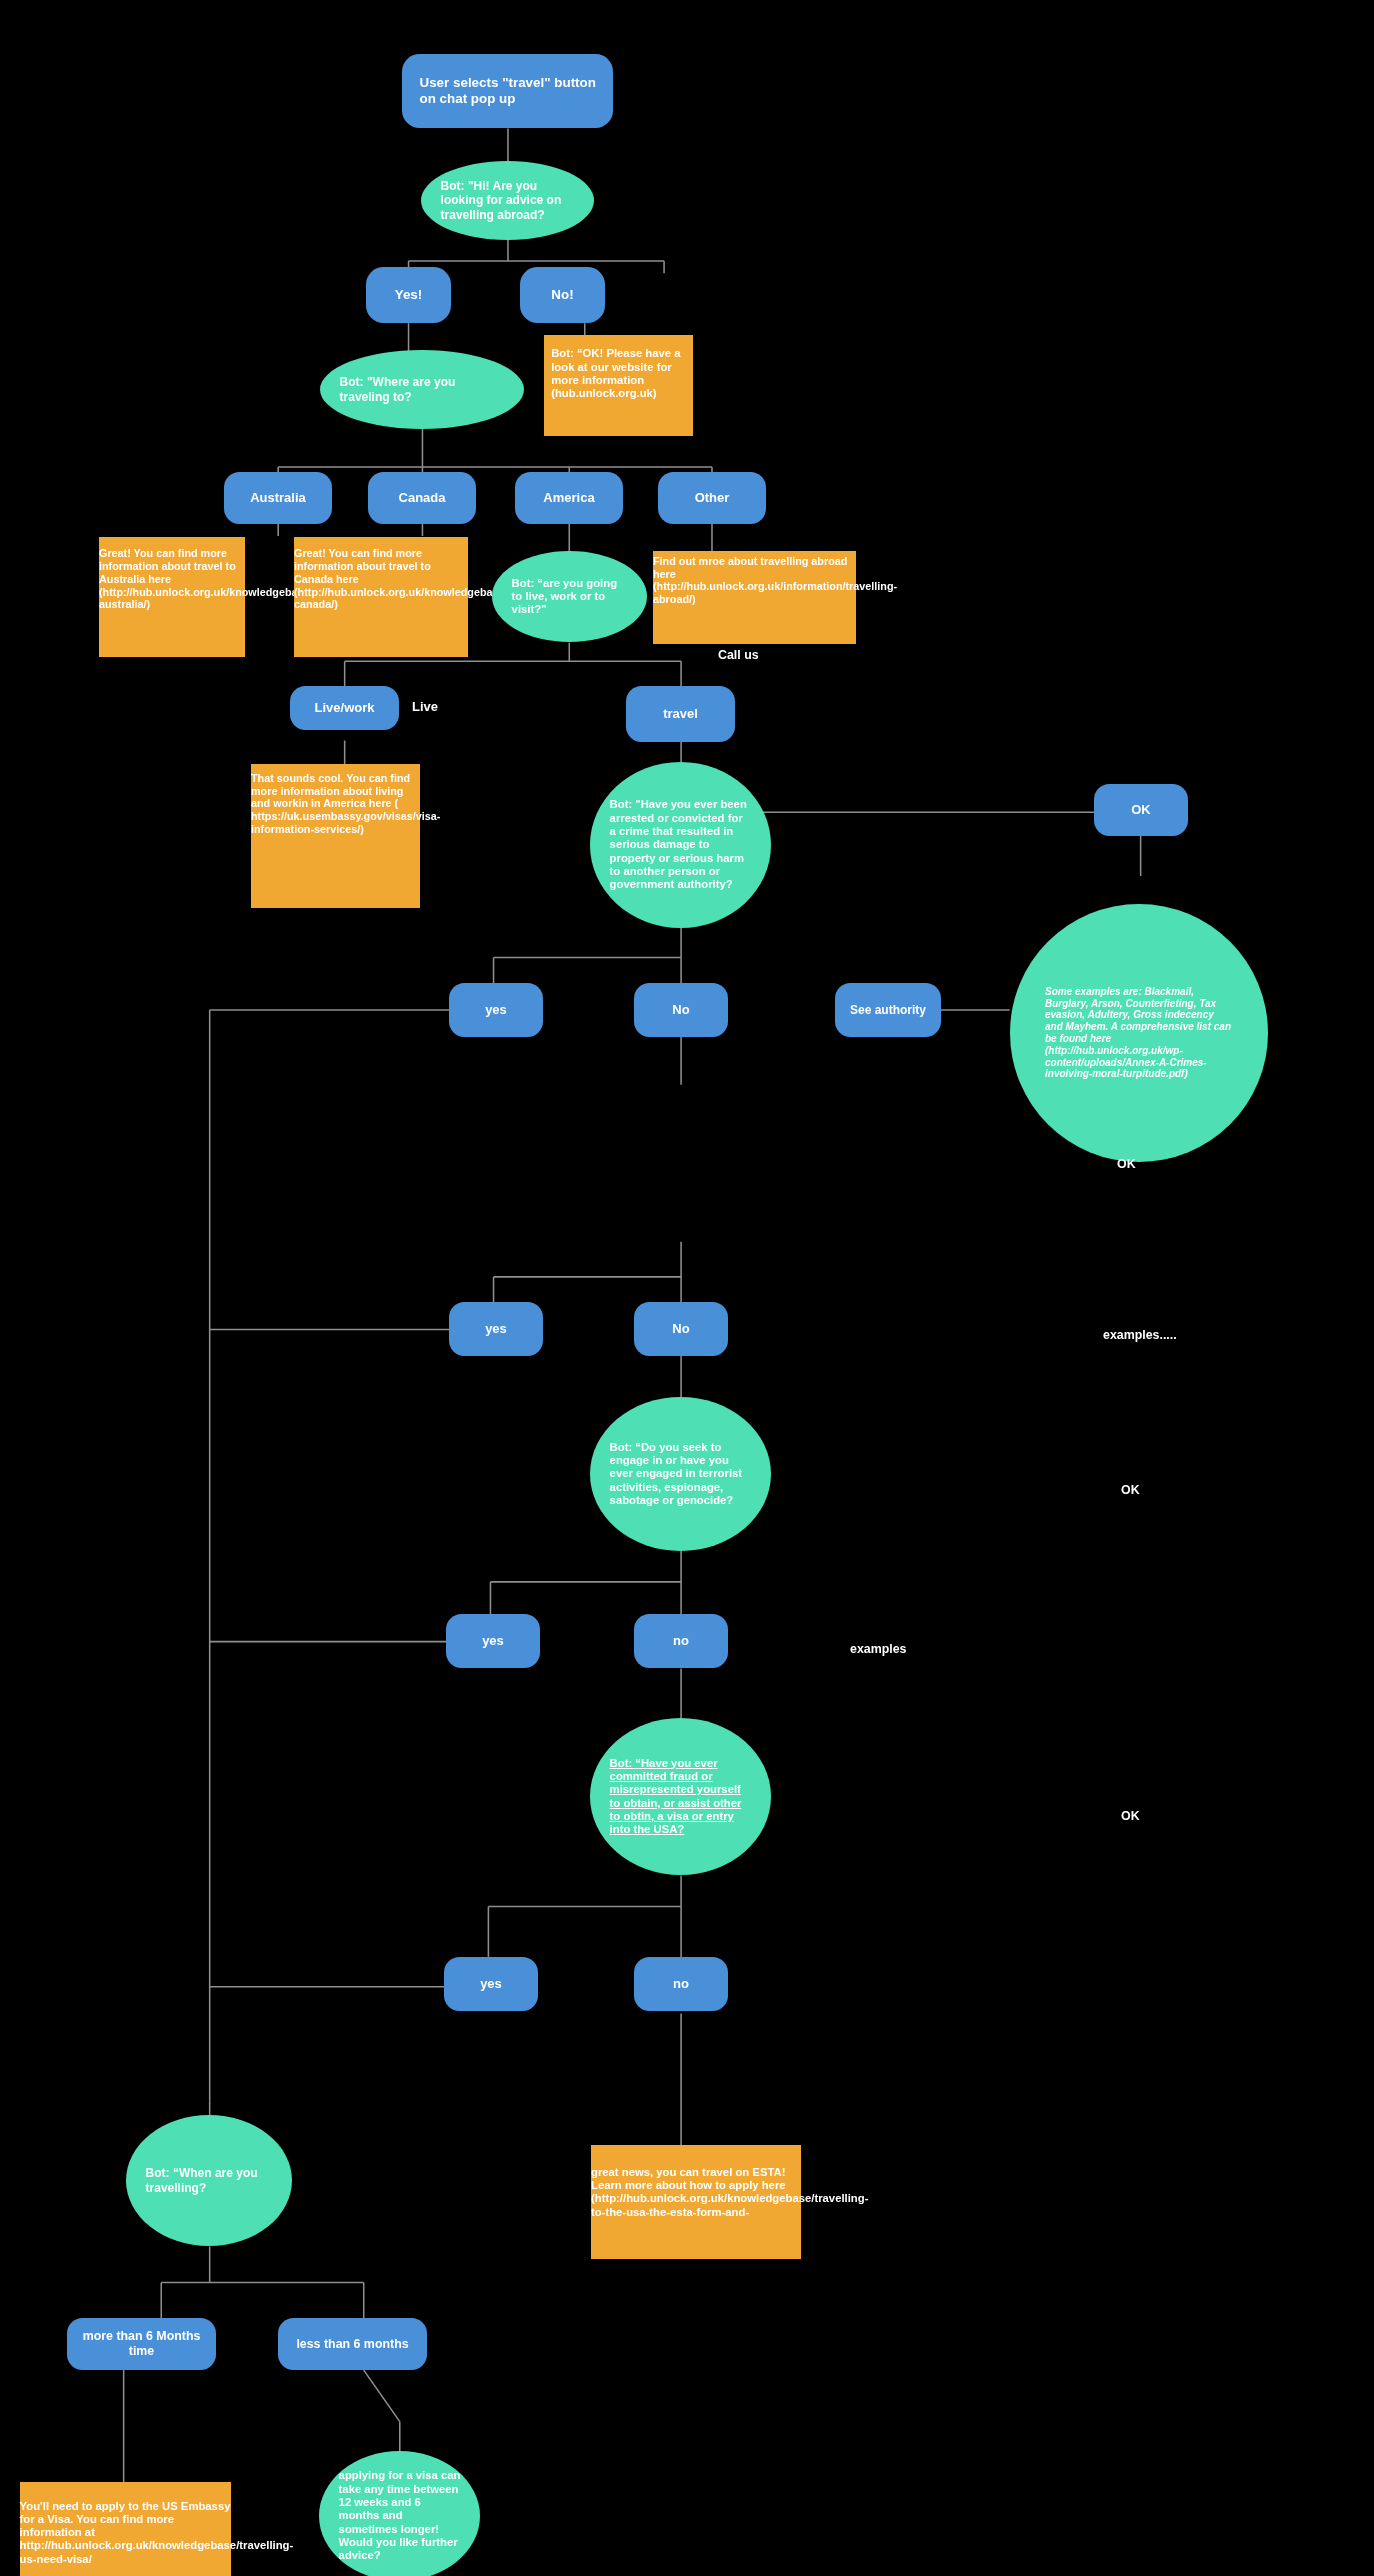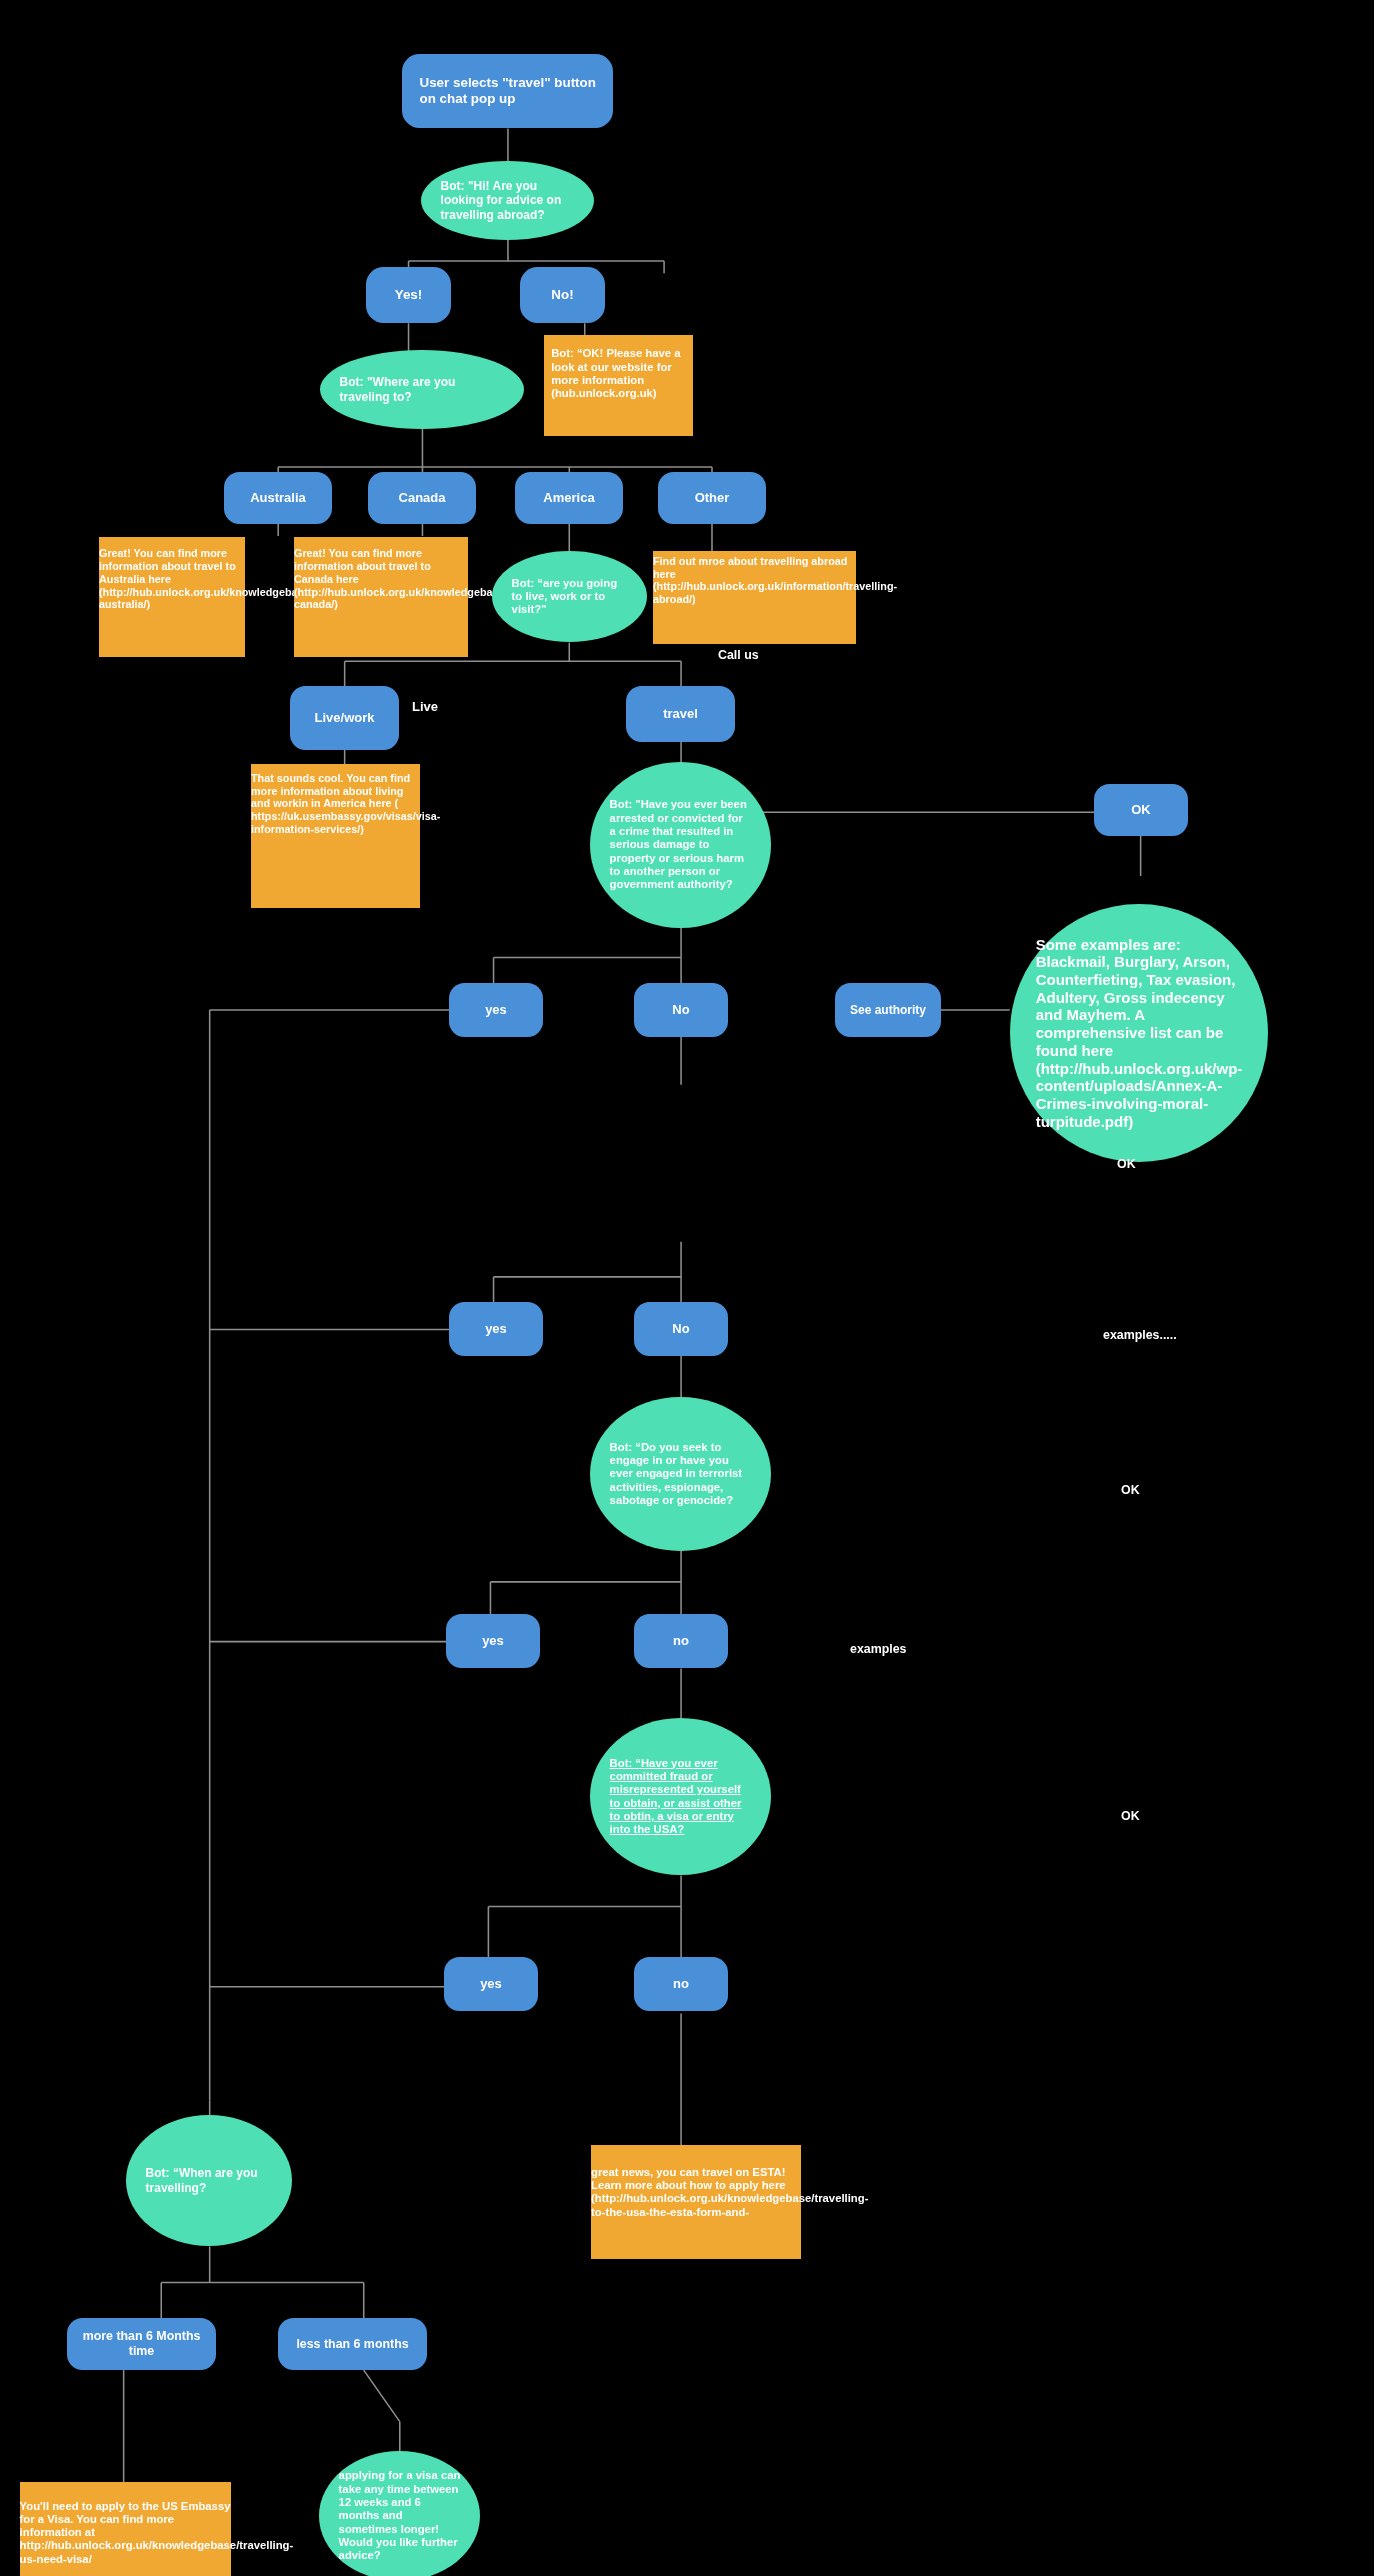--- a/index.html
+++ b/index.html
@@ -177,21 +177,21 @@
   <div class="node teal" style="left:492px;top:551px;width:155px;height:91px;font-size:11.3px;">
     <span class="txt">Bot:  “are you going to live, work or to visit?”</span>
   </div>
 
   <div class="node orange" style="left:653px;top:551px;width:203px;height:93px;font-size:10.8px;padding-top:4px;">
     <span class="txt">Find out mroe about travelling abroad here (http://hub.unlock.org.uk/information/travelling-abroad/)</span>
   </div>
 
   <div class="label" style="left:718px;top:648px;font-size:12.4px;">Call us</div>
 
-  <div class="node blue sq" style="left:290px;top:686px;width:109px;height:64px;font-size:13px;">
+  <div class="node blue sq" style="left:290px;top:686px;width:109px;height:44px;font-size:13px;">
     <span class="txt">Live/work</span>
   </div>
 
   <div class="label" style="left:412px;top:699px;font-size:13px;text-align:center;">Live</div>
 
   <div class="node blue sq" style="left:626px;top:686px;width:109px;height:56px;font-size:13px;">
     <span class="txt">travel</span>
   </div>
 
   <div class="node orange" style="left:251px;top:764px;width:169px;height:144px;font-size:10.8px;padding-top:8px;">
@@ -203,21 +203,21 @@
   </div>
 
   <div class="node blue sq" style="left:1094px;top:784px;width:94px;height:52px;font-size:13px;">
     <span class="txt">OK</span>
   </div>
 
   <div class="node blue sq" style="left:835px;top:983px;width:106px;height:54px;font-size:12px;">
     <span class="txt">See authority</span>
   </div>
 
-  <div class="node teal" style="left:1010px;top:904px;width:258px;height:258px;font-size:15px;">
+  <div class="node teal" style="left:1010px;top:904px;width:258px;height:258px;font-size:10px;font-style:italic;">
     <span class="txt" style="padding:0 35px;">Some examples are: Blackmail, Burglary, Arson, Counterfieting, Tax evasion, Adultery, Gross indecency and Mayhem. A comprehensive list can be found here (http://hub.unlock.org.uk/wp-content/uploads/Annex-A-Crimes-involving-moral-turpitude.pdf)</span>
   </div>
 
   <div class="label" style="left:1117px;top:1157px;font-size:12.4px;">OK</div>
 
   <div class="node blue sq" style="left:449px;top:983px;width:94px;height:54px;font-size:13px;">
     <span class="txt">yes</span>
   </div>
   <div class="node blue sq" style="left:634px;top:983px;width:94px;height:54px;font-size:13px;">
     <span class="txt">No</span>

